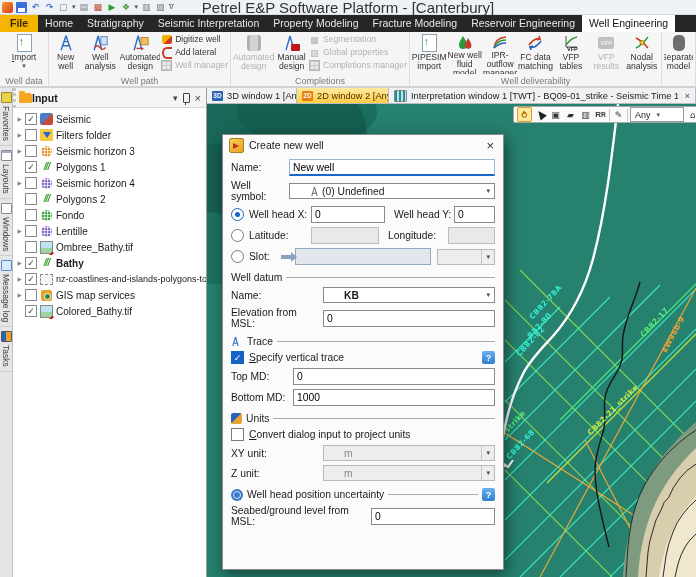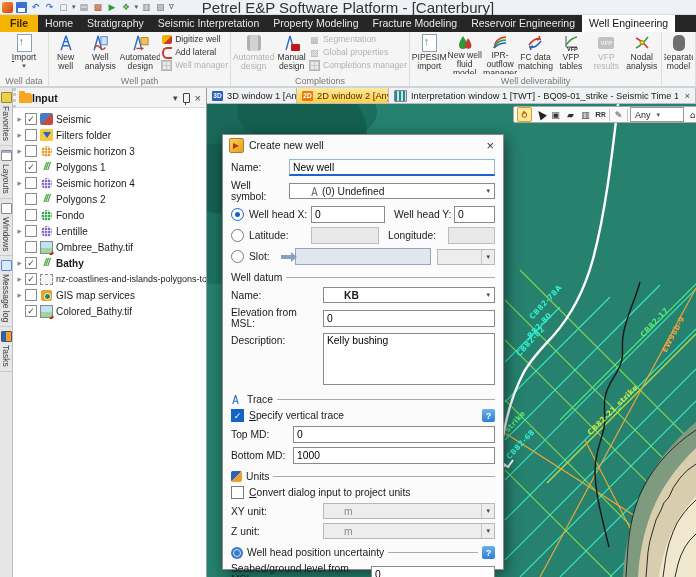--- a/index.html
+++ b/index.html
@@ -695,24 +695,20 @@
       <span class="dlabel" style="width:92px">Name:</span>
       <div class="combo" style="flex:1">
         <span style="font-weight:bold">KB</span>
         <span class="chev">▾</span>
       </div>
     </div>
     <div class="drow">
       <span class="dlabel" style="width:92px">Elevation from MSL:</span>
       <input class="din" style="flex: 1 1 0%;" value="0">
     </div>
-    <div class="drow" style="align-items:flex-start">
-      <span class="dlabel" style="width:92px;padding-top:2px">Description:</span>
-      <span style="flex:1"><textarea class="dtext" style="">Kelly bushing</textarea></span>
-    </div>
 
     <div class="dsec">
       <svg class="mini-derrick" width="9" height="11" viewBox="0 0 10 12">
           <path d="M5 1 L2 11 M5 1 L8 11 M3 8 H7" stroke="#2b6fc4" fill="none" stroke-width="1.2"></path>
         </svg>
       <span>Trace</span>
         <span class="hline"></span>
     </div>
     <div class="drow">
       <span class="chk checked"></span>

